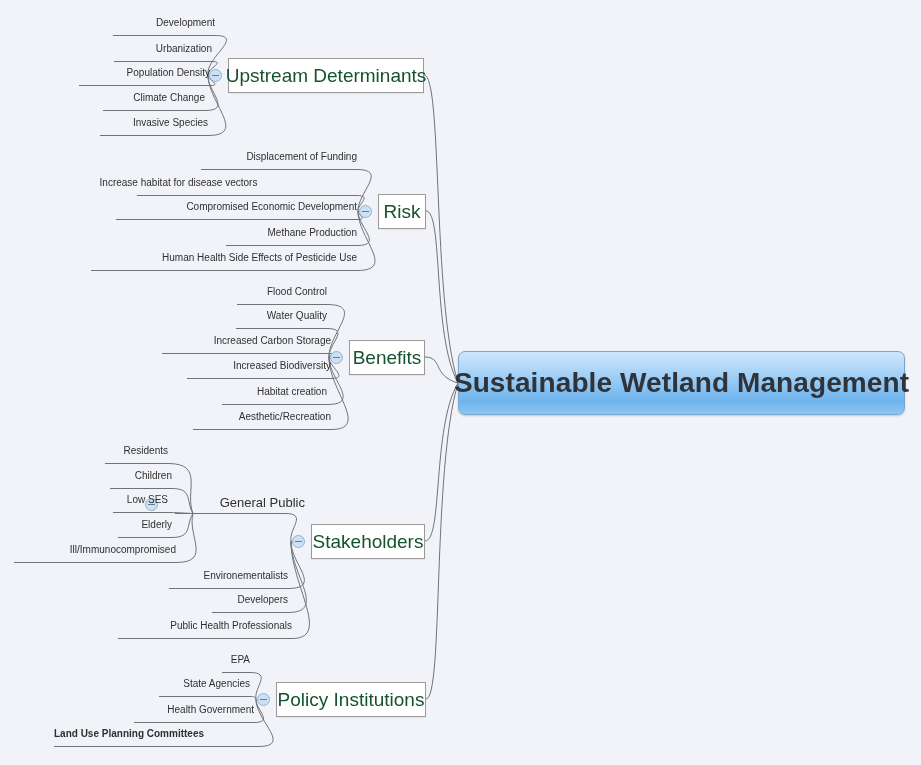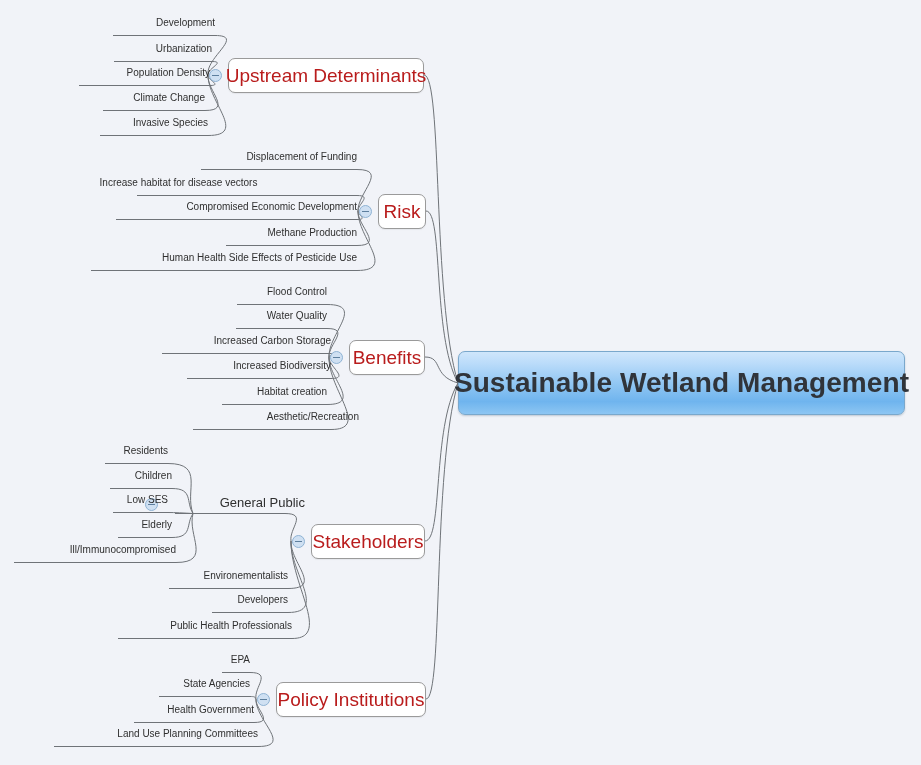--- a/index.html
+++ b/index.html
@@ -39,27 +39,27 @@
     justify-content: center;
     font-size: 28px;
     font-weight: bold;
     color: #30343a;
     letter-spacing: 0.1px;
   }
   
   .branch-node {
     box-sizing: border-box;
     border: 1px solid #9a9a9a;
-    border-radius: 7px;
+    border-radius: 0;
     background: #ffffff;
     display: flex;
     align-items: center;
     justify-content: center;
     font-size: 19px;
-    color: #b91c1c;
+    color: #14532d;
     box-shadow: 0 1px 1px rgba(120,120,130,0.10);
   }
   
   .leaf-node {
     font-size: 10px;
     color: #2f2f2f;
     display: block;
     text-align: right;
     line-height: 1;
   }
@@ -178,21 +178,21 @@
     <div class="node leaf-node" style="left: 0px; width: 357px; top: 253px; text-align: right;"><span>Human Health Side Effects of Pesticide Use</span></div>
     <div class="node branch-node" style="left: 349px; top: 340px; width: 76px; height: 35px;">
       <span>Benefits</span>
     </div>
     <div class="collapse-icon" style="left: 330px; top: 351px;"></div>
     <div class="node leaf-node" style="left: 0px; width: 327px; top: 287px; text-align: right;"><span>Flood Control</span></div>
     <div class="node leaf-node" style="left: 0px; width: 327px; top: 311px; text-align: right;"><span>Water Quality</span></div>
     <div class="node leaf-node" style="left: 0px; width: 331px; top: 336px; text-align: right;"><span>Increased Carbon Storage</span></div>
     <div class="node leaf-node" style="left: 0px; width: 327px; top: 387px; text-align: right;"><span>Habitat creation</span></div>
     <div class="node leaf-node" style="left: 0px; width: 331px; top: 361px; text-align: right;"><span>Increased Biodiversity</span></div>
-    <div class="node leaf-node" style="left: 0px; width: 331px; top: 412px; text-align: right; margin-left: 28px;"><span>Aesthetic/Recreation</span></div>
+    <div class="node leaf-node" style="left: 0px; width: 331px; top: 412px; text-align: right;"><span>Aesthetic/Recreation</span></div>
     <div class="node branch-node" style="left: 311px; top: 524px; width: 114px; height: 35px;">
       <span>Stakeholders</span>
     </div>
     <div class="collapse-icon" style="left: 292px; top: 535px;"></div>
     <div class="node leaf-node sub" style="left: 0px; width: 285px; top: 496px; text-align: right;"><span>General Public</span></div>
     <div class="collapse-icon" style="left: 145px; top: 498px;"></div>
     <div class="node leaf-node" style="left: 0px; width: 168px; top: 446px; text-align: right;"><span>Residents</span></div>
     <div class="node leaf-node" style="left: 0px; width: 172px; top: 471px; text-align: right;"><span>Children</span></div>
     <div class="node leaf-node" style="left: 0px; width: 168px; top: 495px; text-align: right;"><span>Low SES</span></div>
     <div class="node leaf-node" style="left: 0px; width: 172px; top: 520px; text-align: right;"><span>Elderly</span></div>
@@ -200,14 +200,14 @@
     <div class="node leaf-node" style="left: 0px; width: 288px; top: 571px; text-align: right;"><span>Environementalists</span></div>
     <div class="node leaf-node" style="left: 0px; width: 288px; top: 595px; text-align: right;"><span>Developers</span></div>
     <div class="node leaf-node" style="left: 0px; width: 292px; top: 621px; text-align: right;"><span>Public Health Professionals</span></div>
     <div class="node branch-node" style="left: 276px; top: 682px; width: 150px; height: 35px;">
       <span>Policy Institutions</span>
     </div>
     <div class="collapse-icon" style="left: 257px; top: 693px;"></div>
     <div class="node leaf-node" style="left: 0px; width: 250px; top: 655px; text-align: right;"><span>EPA</span></div>
     <div class="node leaf-node" style="left: 0px; width: 250px; top: 679px; text-align: right;"><span>State Agencies</span></div>
     <div class="node leaf-node" style="left: 0px; width: 254px; top: 705px; text-align: right;"><span>Health Government</span></div>
-    <div class="node leaf-node" style="left: 0px; width: 258px; top: 729px; text-align: right;"><span>Land Use Planning Committees</span></div>
+    <div class="node leaf-node" style="left: 0px; width: 258px; top: 729px; text-align: center; font-weight: bold;"><span>Land Use Planning Committees</span></div>
   </div>
 
 </body></html>

